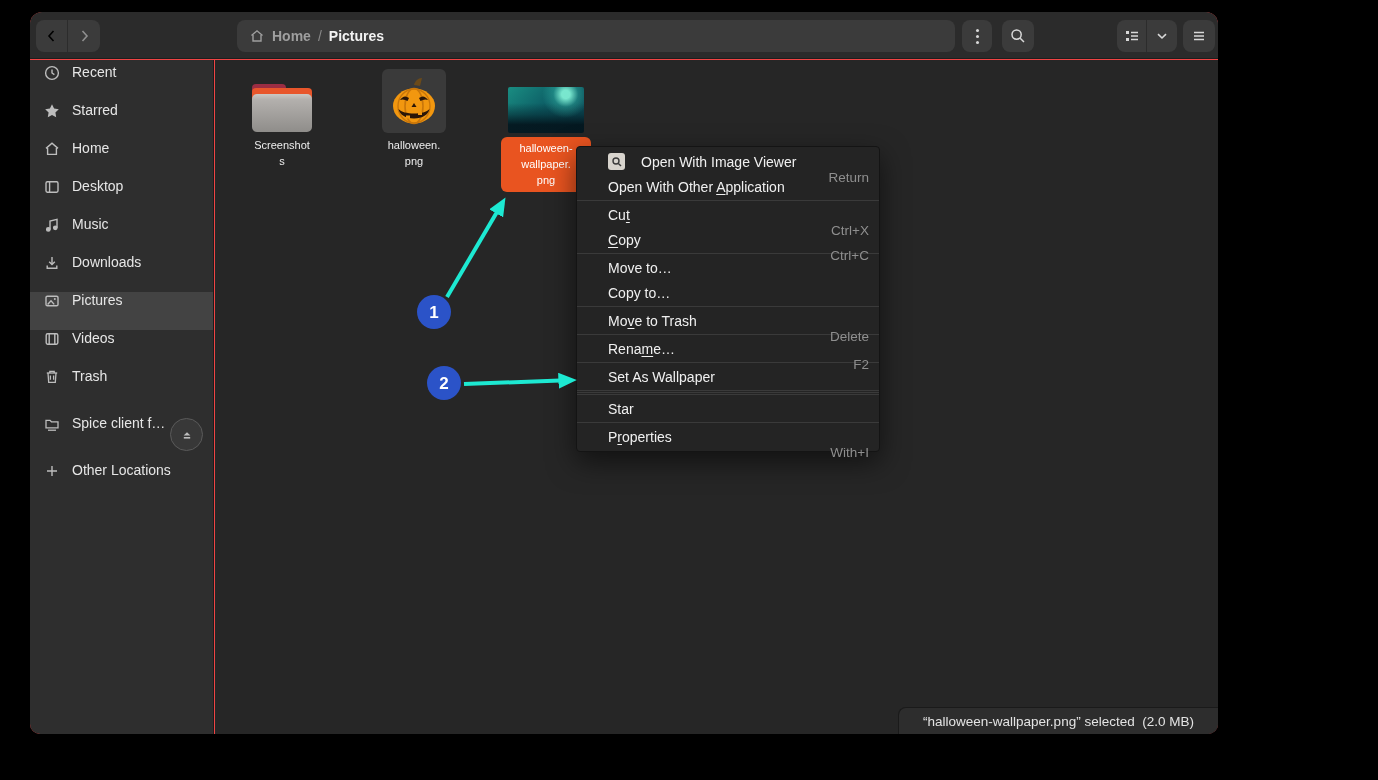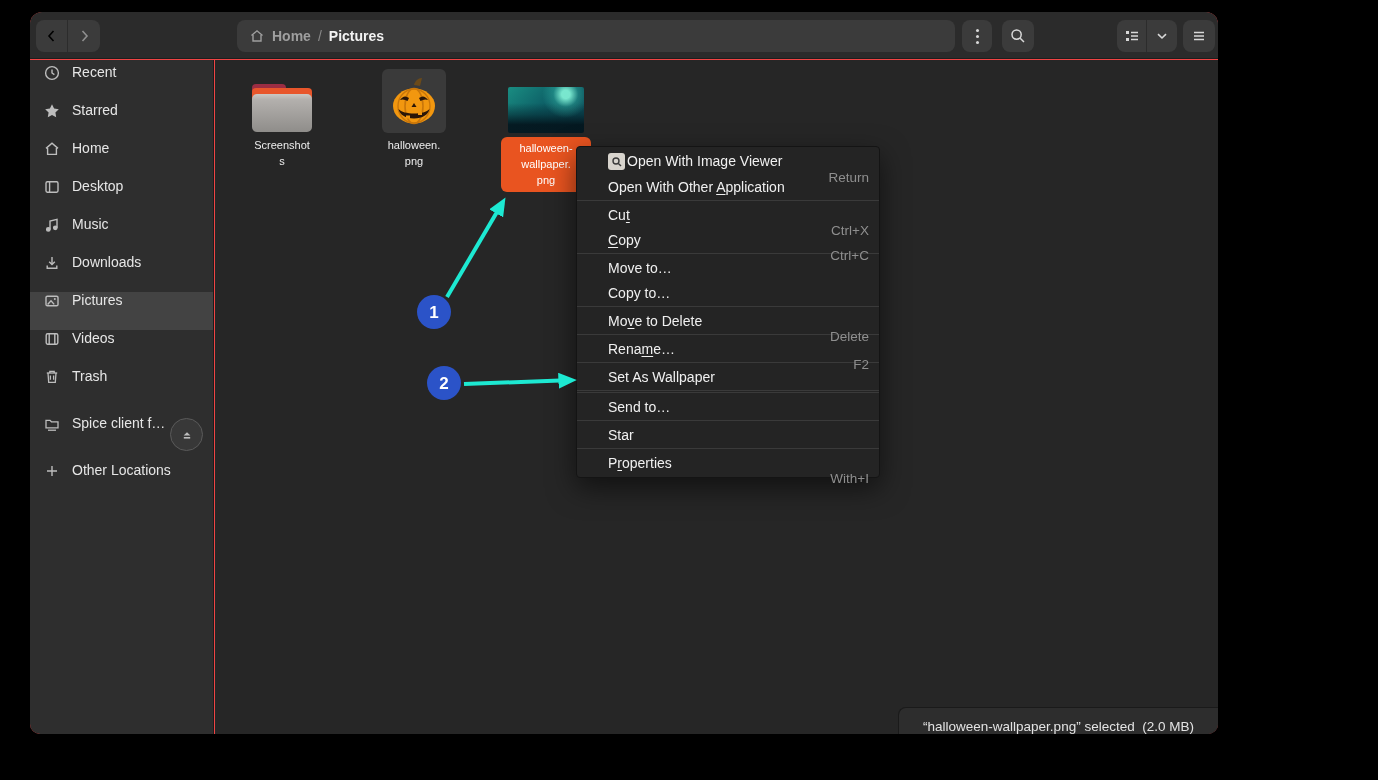--- a/index.html
+++ b/index.html
@@ -68,31 +68,31 @@
        radial-gradient(circle at 76% 16%, rgba(140,255,225,.85) 0 6%, rgba(60,200,180,.35) 18%, transparent 34%),
        linear-gradient(to top, rgba(4,22,30,.95) 0 18%, rgba(6,40,48,.55) 40%, transparent 65%),
        linear-gradient(135deg,#1a8d82 0%, #0d5f66 45%, #0a4252 100%); }
 
   
   .cmenu { position:absolute; left:546px; top:134px; width:304px; background:#242424;
            border:1px solid #141414; border-radius:4px; padding:2px 0; z-index:20;
            box-shadow:0 10px 28px rgba(0,0,0,.55); }
   .mi { height:25px; display:flex; align-items:center; justify-content:space-between;
         padding:0 10px 0 31px; color:#f0f0f0; font-size:14px; }
-  .mi .lab { display:flex; align-items:flex-start; gap:2px; white-space:pre; }
+  .mi .lab { display:flex; align-items:center; gap:16px; white-space:pre; }
   .mi .acc { color:#8f8f8f; font-size:13.5px;margin-top:32px; }
   .mn { text-decoration:underline; text-underline-offset:2px; }
   .msep { height:1px; background:#3a3a3a; margin:1px 0; }
   .eog-icon { width:17px; height:17px; background:#d8d4cd; border-radius:3px;
               display:flex; align-items:center; justify-content:center; }
 
   
   .statusbar { position:absolute; right:0; bottom:0; width:320px; height:27px;
                background:#2d2d2d; border-top:1px solid #1a1a1a; border-left:1px solid #1a1a1a;
-               border-top-left-radius:8px; z-index:15; display:flex; align-items:flex-end;
+               border-top-left-radius:8px; z-index:15; display:flex; align-items:center;
                justify-content:center; color:#e3e3e3; font-size:13.5px; white-space:pre; }
 
   
   .overlay { position:absolute; left:0; top:0; width:1378px; height:780px; z-index:40;
              pointer-events:none; }
   .overlay text { font-family:"Liberation Sans",sans-serif; font-weight:bold; font-size:17px;
                   fill:#fff; }
 </style>
 </head>
 <body>
@@ -360,39 +360,35 @@
     <div class="mi">
       <span class="lab"><span><span>Move to…</span><span class="mn"></span><span></span></span></span>
       <span class="acc"></span>
     </div>
     <div class="mi">
       <span class="lab"><span><span>Copy to…</span><span class="mn"></span><span></span></span></span>
       <span class="acc"></span>
     </div>
     <div class="msep"></div>
     <div class="mi">
-      <span class="lab"><span><span>Mo</span><span class="mn">v</span><span>e to Delete</span></span></span>
+      <span class="lab"><span><span>Mo</span><span class="mn">v</span><span>e to Trash</span></span></span>
       <span class="acc">Delete</span>
     </div>
     <div class="msep"></div>
     <div class="mi">
       <span class="lab"><span><span>Rena</span><span class="mn">m</span><span>e…</span></span></span>
       <span class="acc">F2</span>
     </div>
     <div class="msep"></div>
     <div class="mi">
       <span class="lab"><span><span>Set As Wallpaper</span><span class="mn"></span><span></span></span></span>
       <span class="acc"></span>
     </div>
     <div class="msep"></div>
     <div class="msep"></div>
-    <div class="mi">
-      <span class="lab"><span><span>Send to…</span><span class="mn"></span><span></span></span></span>
-      <span class="acc"></span>
-    </div>
     <div class="msep"></div>
     <div class="mi">
       <span class="lab"><span><span>Star</span><span class="mn"></span><span></span></span></span>
       <span class="acc"></span>
     </div>
     <div class="msep"></div>
     <div class="mi">
       <span class="lab"><span><span>P</span><span class="mn">r</span><span>operties</span></span></span>
       <span class="acc">With+I</span>
     </div>

